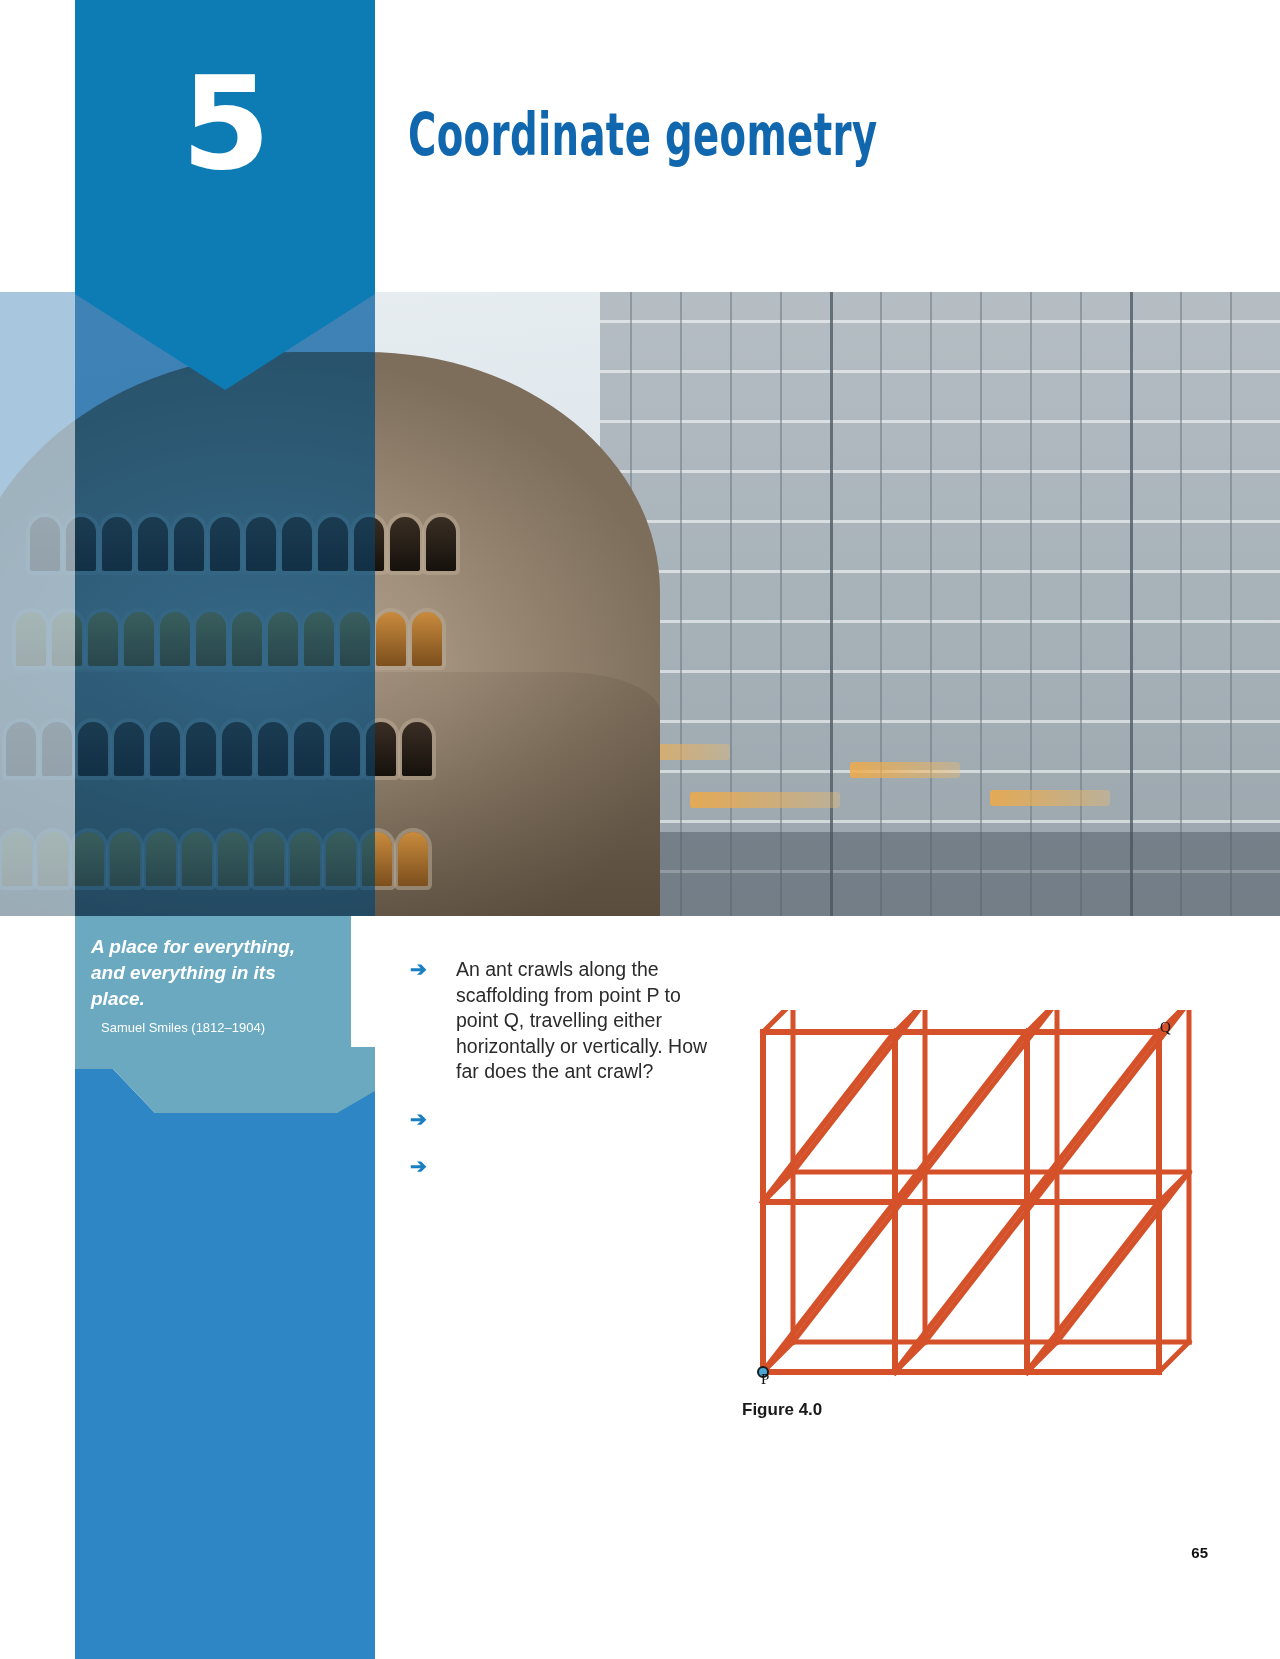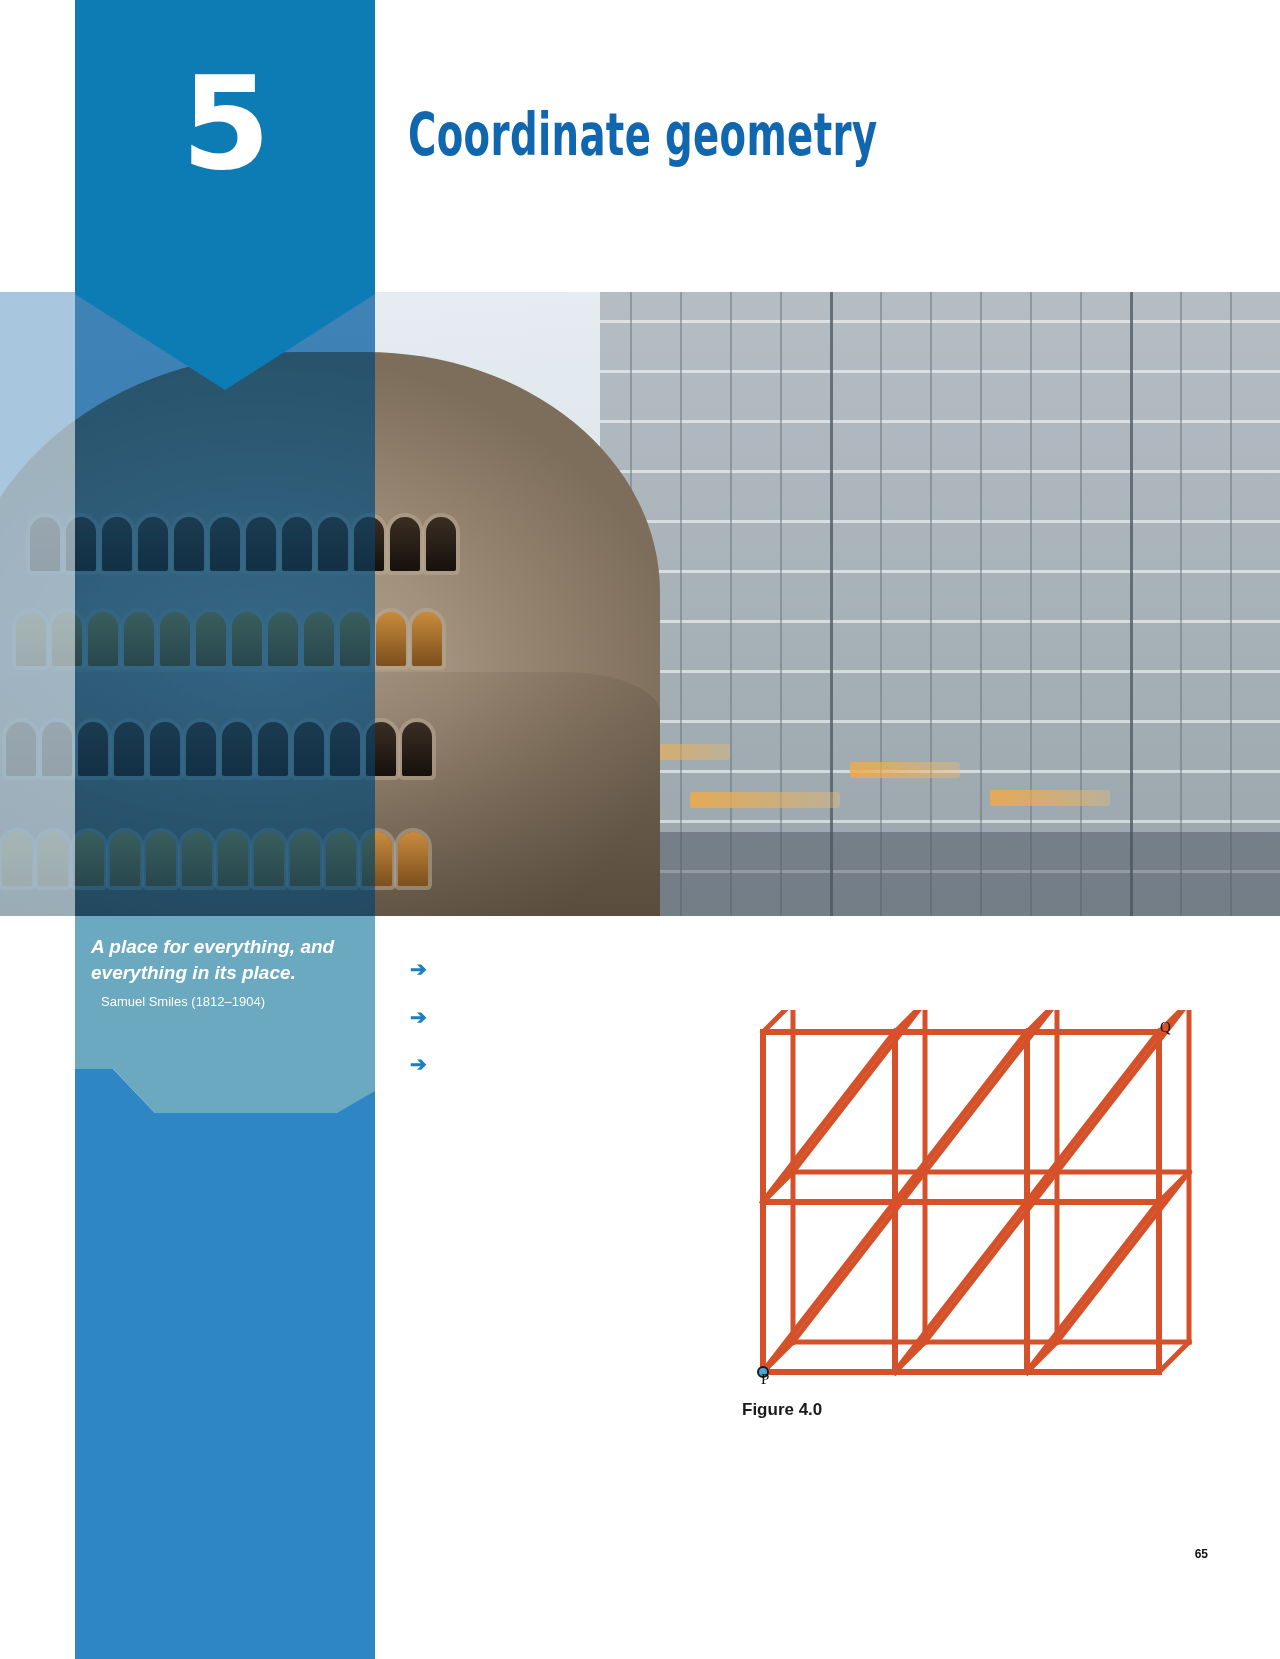--- a/index.html
+++ b/index.html
@@ -108,21 +108,21 @@
     position:absolute; left:0; top:0; width:375px; height:624px;
     background:rgba(40,120,180,.35);
   }
   .hero-lightstrip{
     position:absolute; left:0; top:0; width:75px; height:624px;
     background:rgba(255,255,255,.55);
   }
 
   
   .quote-box{
-    position:absolute; left:75px; top:916px; width:300px; height:131px;
+    position:absolute; left:75px; top:916px; width:276px; height:131px;
     background:#6aa9bf;
     color:#ffffff;
     padding:18px 22px 0 16px;
   }
   .quote-text{
     font-style:italic; font-weight:600;
     font-size:19px; line-height:26px;
     margin:0;
   }
   .quote-attrib{
@@ -175,21 +175,21 @@
   .pt-label{
     position:absolute;
     font-family:"Liberation Serif", serif;
     font-size:15px; color:#111;
   }
   .label-P{ left:761px; top:1371px; }
   .label-Q{ left:1160px; top:1019px; }
 
   .page-num{
     position:absolute; right:72px; bottom:98px;
-    font-size:12px; font-weight:bold; color:#111;text-align:right;
+    font-size:15px; font-weight:bold; color:#111;text-align:right;
   }
 </style>
 </head>
 <body>
 
 <div class="hero">
   <div class="hero-sky"></div>
 
   <div class="scaffold-photo">
     <div class="sc-dark" style="left:0;top:0;width:680px;height:624px;"></div>
@@ -300,20 +300,21 @@
 <div class="quote-box">
   <p class="quote-text">A place for everything, and everything in its place.</p>
   <p class="quote-attrib">Samuel Smiles (1812–1904)</p>
 </div>
 <div class="quote-notch"></div>
 
 <div class="body-col">
 
   <div class="bullet">
     <span class="bullet-arrow">➔</span>
+    <span class="bullet-text">An ant crawls along the scaffolding from point P to point Q, travelling either horizontally or vertically. How far does the ant crawl?</span>
   </div>
 
   <div class="bullet">
     <span class="bullet-arrow">➔</span>
   </div>
 
   <div class="bullet">
     <span class="bullet-arrow">➔</span>
   </div>
 </div>

